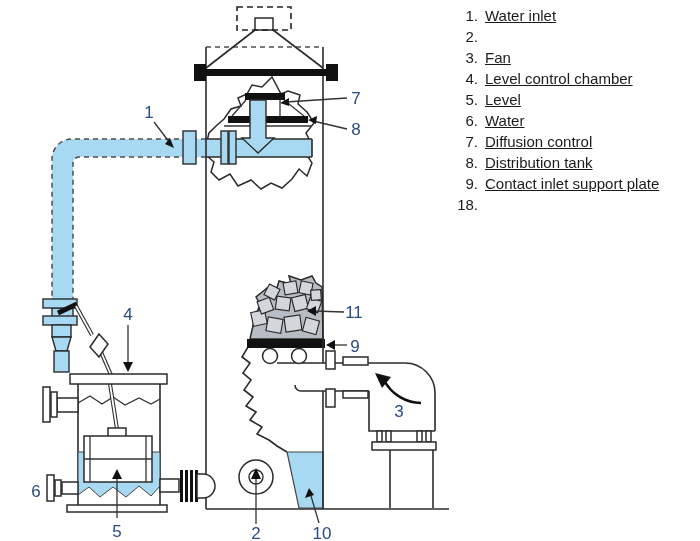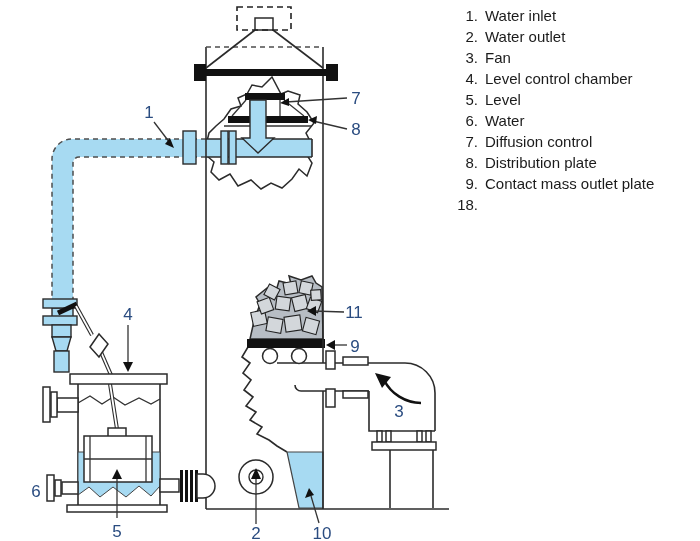--- a/index.html
+++ b/index.html
@@ -7,21 +7,21 @@
     position:relative;width:700px;height:541px;background:#ffffff;
     font-family:"Liberation Sans", sans-serif;overflow:hidden;
   }
   .stage svg{position:absolute;left:0;top:0;}
   .legend{
     position:absolute;left:447px;top:5px;width:250px;
     color:#1b1b1b;font-size:15px;line-height:21px;font-weight:500;
   }
   .legend-row{display:flex;}
   .legend-num{width:31px;text-align:right;flex:0 0 31px;}
-  .legend-text{padding-left:7px;white-space:nowrap;}
+  .legend-text{padding-left:7px;white-space:nowrap;text-decoration:underline;}
   .callout{fill:#2a4c80;font-size:17px;font-family:"Liberation Sans",sans-serif;}
   .ln{stroke:#2b2b2b;stroke-width:1.6;fill:none;}
   .thin{stroke:#333333;stroke-width:1.3;fill:none;}
   .dash{stroke:#4d4d4d;stroke-width:1.5;fill:none;stroke-dasharray:5 4;}
   .white{fill:#ffffff;stroke:#2b2b2b;stroke-width:1.5;}
   .blue{fill:#a7daf2;}
   .blueln{fill:#a7daf2;stroke:#2b2b2b;stroke-width:1.4;}
   .blk{fill:#111111;}
   .block{fill:#d3d7db;stroke:#222222;stroke-width:1.1;}
 </style>
@@ -240,21 +240,20 @@
     </g>
   </svg>
 
   <div class="legend">
     <div class="legend-row">
         <span class="legend-num">1.</span>
         <span class="legend-text">Water inlet</span>
       </div>
     <div class="legend-row">
         <span class="legend-num">2.</span>
-        <span class="legend-text">Water outlet</span>
       </div>
     <div class="legend-row">
         <span class="legend-num">3.</span>
         <span class="legend-text">Fan</span>
       </div>
     <div class="legend-row">
         <span class="legend-num">4.</span>
         <span class="legend-text">Level control chamber</span>
       </div>
     <div class="legend-row">
@@ -264,24 +263,24 @@
     <div class="legend-row">
         <span class="legend-num">6.</span>
         <span class="legend-text">Water</span>
       </div>
     <div class="legend-row">
         <span class="legend-num">7.</span>
         <span class="legend-text">Diffusion control</span>
       </div>
     <div class="legend-row">
         <span class="legend-num">8.</span>
-        <span class="legend-text">Distribution plate</span>
+        <span class="legend-text">Distribution tank</span>
       </div>
     <div class="legend-row">
         <span class="legend-num">9.</span>
-        <span class="legend-text">Contact mass outlet plate</span>
+        <span class="legend-text">Contact inlet support plate</span>
       </div>
     <div class="legend-row">
         <span class="legend-num">18.</span>
       </div>
   </div>
 
 </div>
 
 </body></html>

